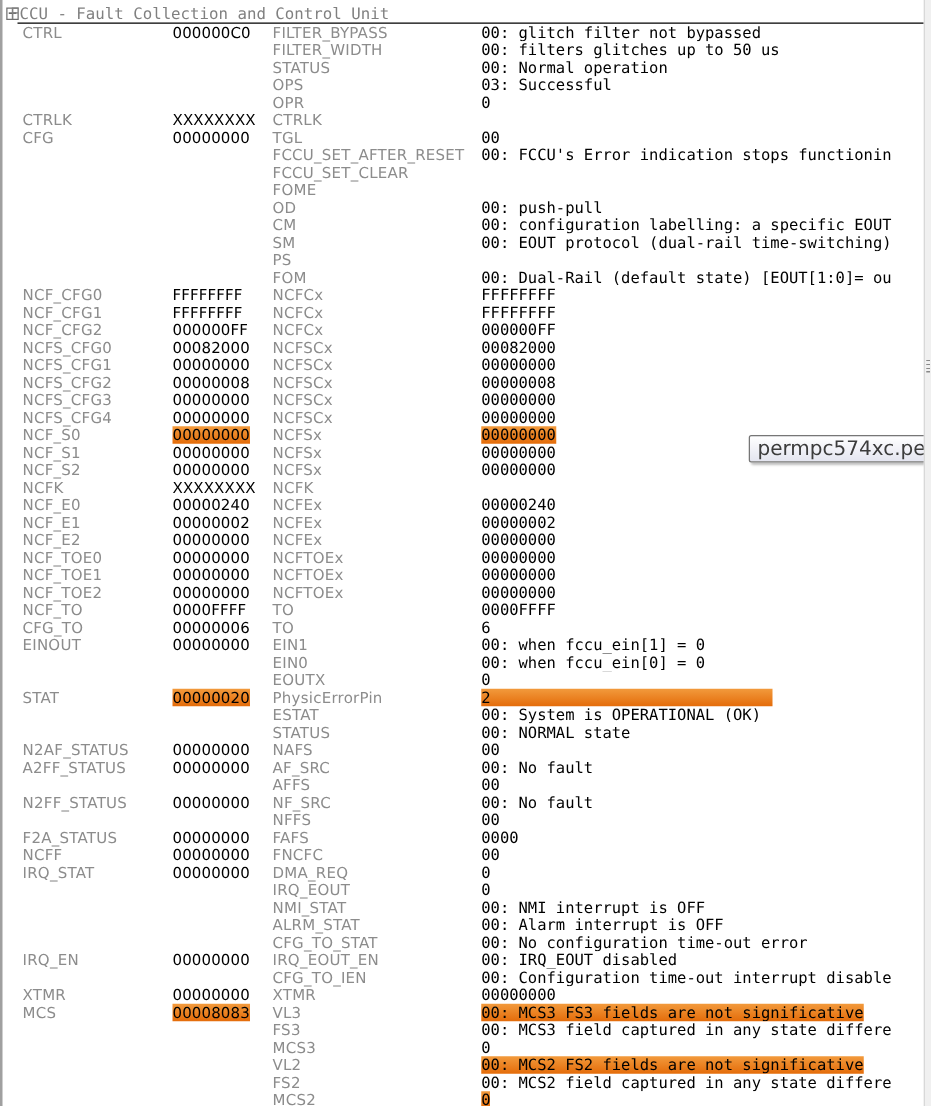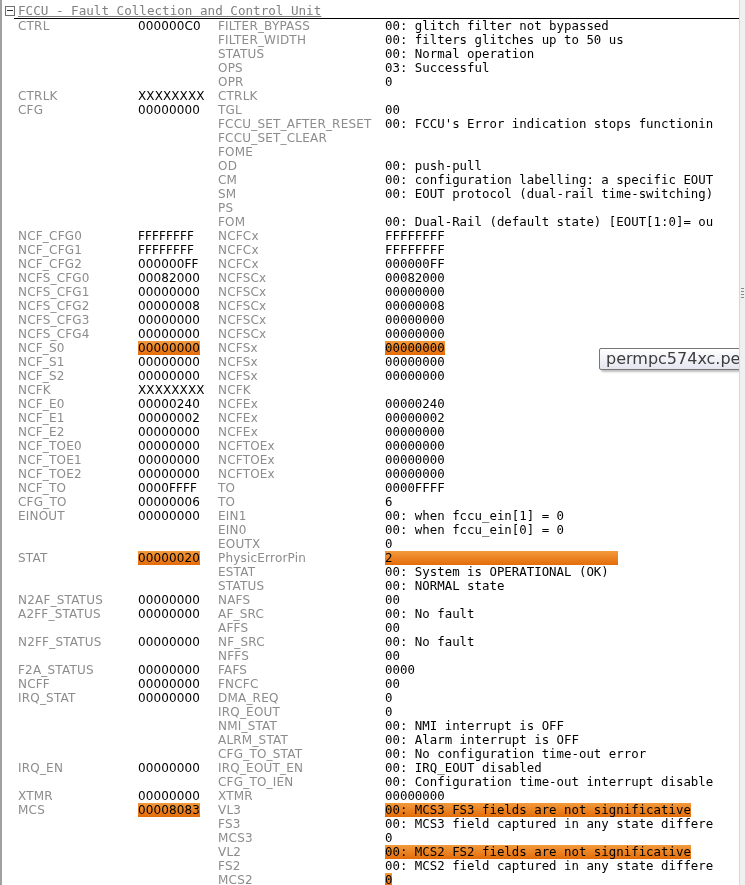--- a/index.html
+++ b/index.html
@@ -8,21 +8,21 @@
     position:relative;
     font-family: "DejaVu Sans Mono", "Liberation Mono", monospace;
   }
   .leftbar { position:absolute; left:0; top:0; width:2px; height:885px; background:#a0a0a0; }
   .scrollbar { position:absolute; left:739px; top:0; width:6px; height:885px; background:#f0f0f0; border-left:1px solid #d8d8d8; }
   .scrollbar .grip { position:absolute; left:1px; top:288px; width:3px; height:10px;
     background: repeating-linear-gradient(#888 0 1px, transparent 1px 3px); }
   .header { position:absolute; left:4px; top:4px; height:14px; width:735px; }
   .header .toggle { position:absolute; left:1px; top:2px; width:8px; height:8px; border:1px solid #707070; background:#fff; }
   .header .toggle::after { content:""; position:absolute; left:1px; top:3px; width:6px; height:1px; background:#333; }
-  .header .title { position:absolute; left:14px; top:0; font-size:12.6px; line-height:14px; color:#808080; white-space:nowrap; letter-spacing:0;text-decoration:underline; }
+  .header .title { position:absolute; left:4px; top:0; font-size:12.6px; line-height:14px; color:#808080; white-space:nowrap; letter-spacing:0; }
   .header-line { position:absolute; left:14px; top:18px; width:725px; height:1px; background:#000; }
   .rows { position:absolute; left:0; top:19px; width:739px; }
   .row { position:relative; height:14px; white-space:nowrap; }
   .cell { position:absolute; top:0; height:14px; line-height:14px; }
   .reg { left:18px; font-family:"DejaVu Sans","Liberation Sans",sans-serif; font-size:12px; color:#8c8c8c; letter-spacing:0.2px; }
   .hex { left:138px; font-family:"DejaVu Sans","Liberation Sans",sans-serif; font-size:12px; color:#000; letter-spacing:0.1px; }
   .field { left:218px; font-family:"DejaVu Sans","Liberation Sans",sans-serif; font-size:12px; color:#8c8c8c; letter-spacing:0.2px; }
   .val { left:385px; font-size:12.4px; color:#000; overflow:hidden; max-width:354px; }
   .hl { background: linear-gradient(#f29a3c, #e46c0a); }
   .tooltip { position:absolute; left:599px; top:348px; height:20px; line-height:19px; padding:0 6px;

